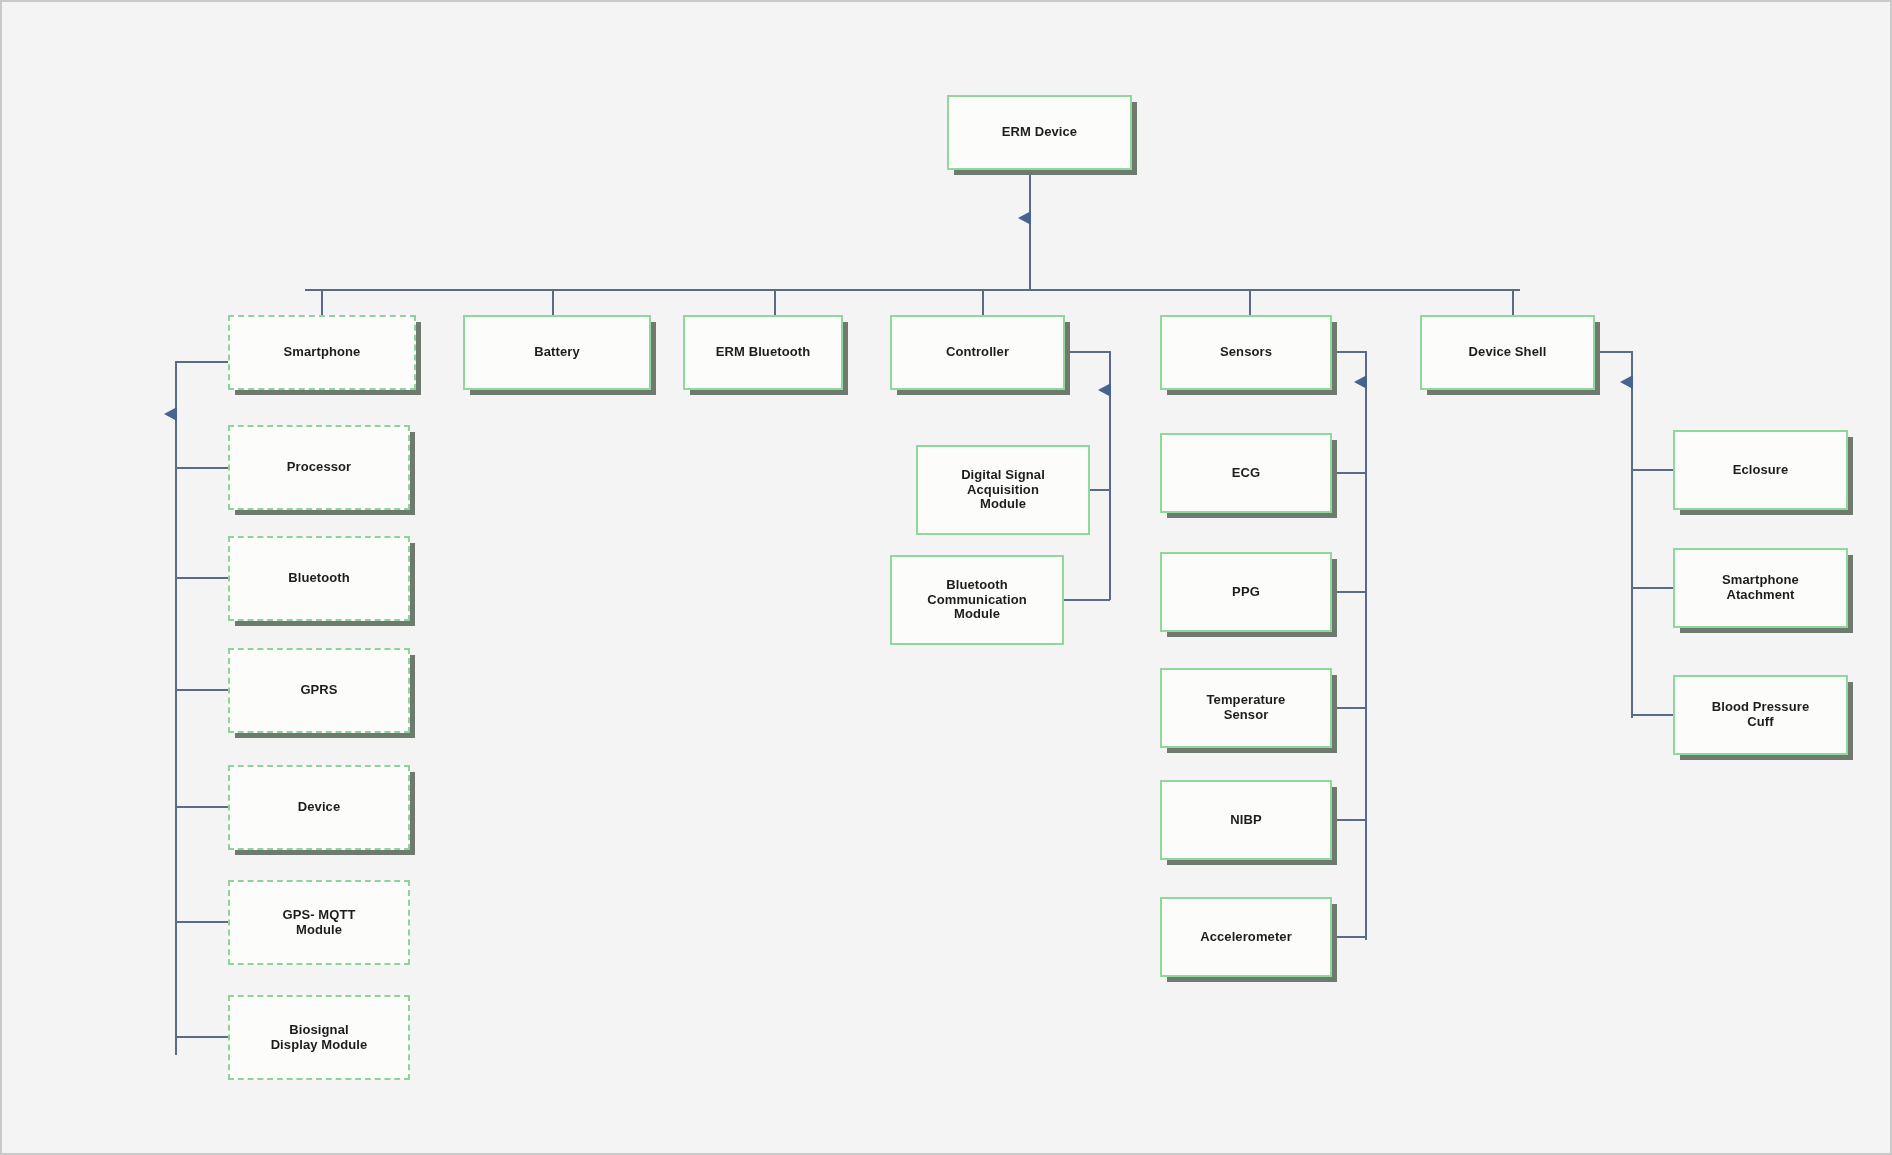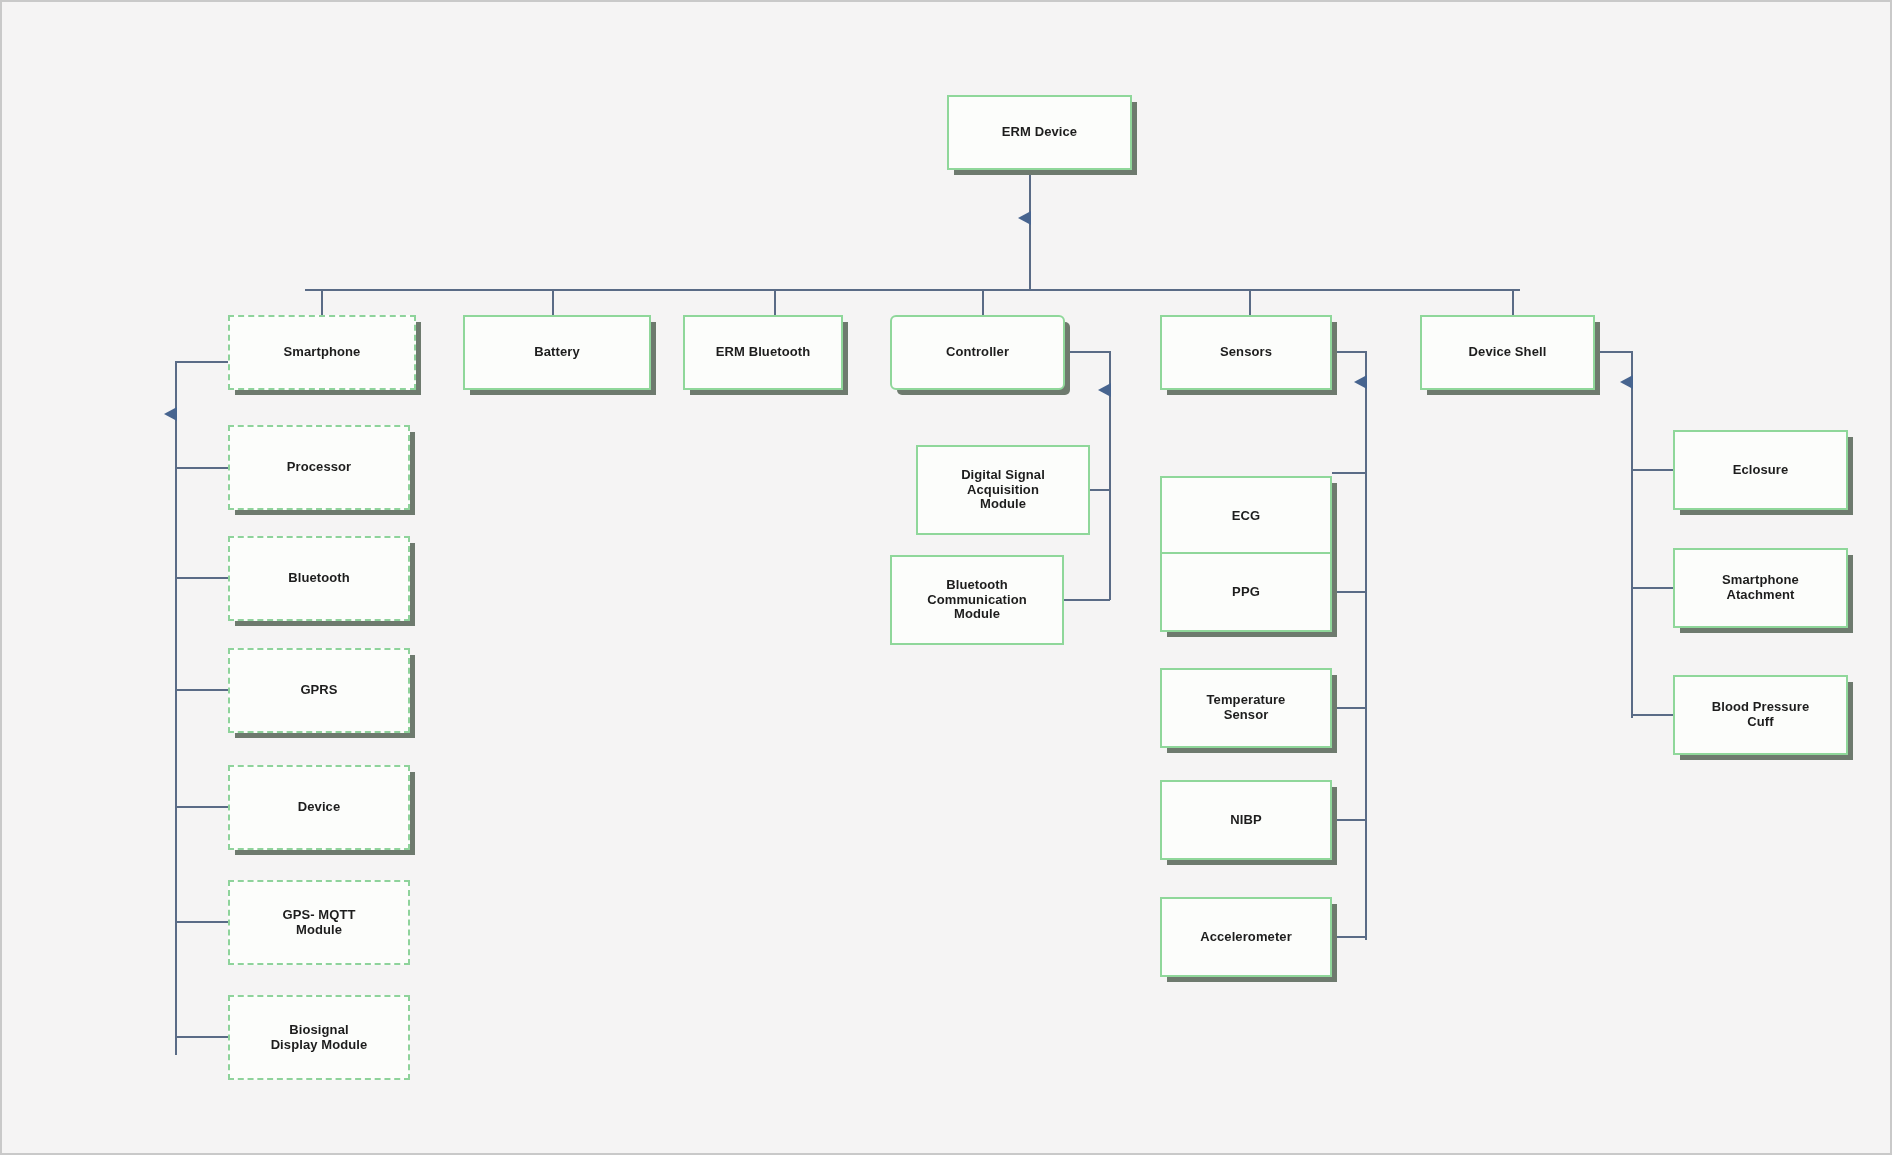--- a/index.html
+++ b/index.html
@@ -122,21 +122,21 @@
   </div>
 
   <div class="node shadow" style="left:463px; top:315px; width:188px; height:75px;">
     <span class="label">Battery</span>
   </div>
 
   <div class="node shadow" style="left:683px; top:315px; width:160px; height:75px;">
     <span class="label">ERM Bluetooth</span>
   </div>
 
-  <div class="node shadow" style="left:890px; top:315px; width:175px; height:75px;border-radius:6px;">
+  <div class="node shadow" style="left:890px; top:315px; width:175px; height:75px;">
     <span class="label">Controller</span>
   </div>
 
   <div class="node shadow" style="left:1160px; top:315px; width:172px; height:75px;">
     <span class="label">Sensors</span>
   </div>
 
   <div class="node shadow" style="left:1420px; top:315px; width:175px; height:75px;">
     <span class="label">Device Shell</span>
   </div>
@@ -172,21 +172,21 @@
 Acquisition
 Module</span>
   </div>
 
   <div class="node" style="left:890px; top:555px; width:174px; height:90px;">
     <span class="label">Bluetooth
 Communication
 Module</span>
   </div>
 
-  <div class="node shadow" style="left:1160px; top:433px; width:172px; height:80px;margin-top:43px;">
+  <div class="node shadow" style="left:1160px; top:433px; width:172px; height:80px;">
     <span class="label">ECG</span>
   </div>
 
   <div class="node shadow" style="left:1160px; top:552px; width:172px; height:80px;">
     <span class="label">PPG</span>
   </div>
 
   <div class="node shadow" style="left:1160px; top:668px; width:172px; height:80px;">
     <span class="label">Temperature
 Sensor</span>

